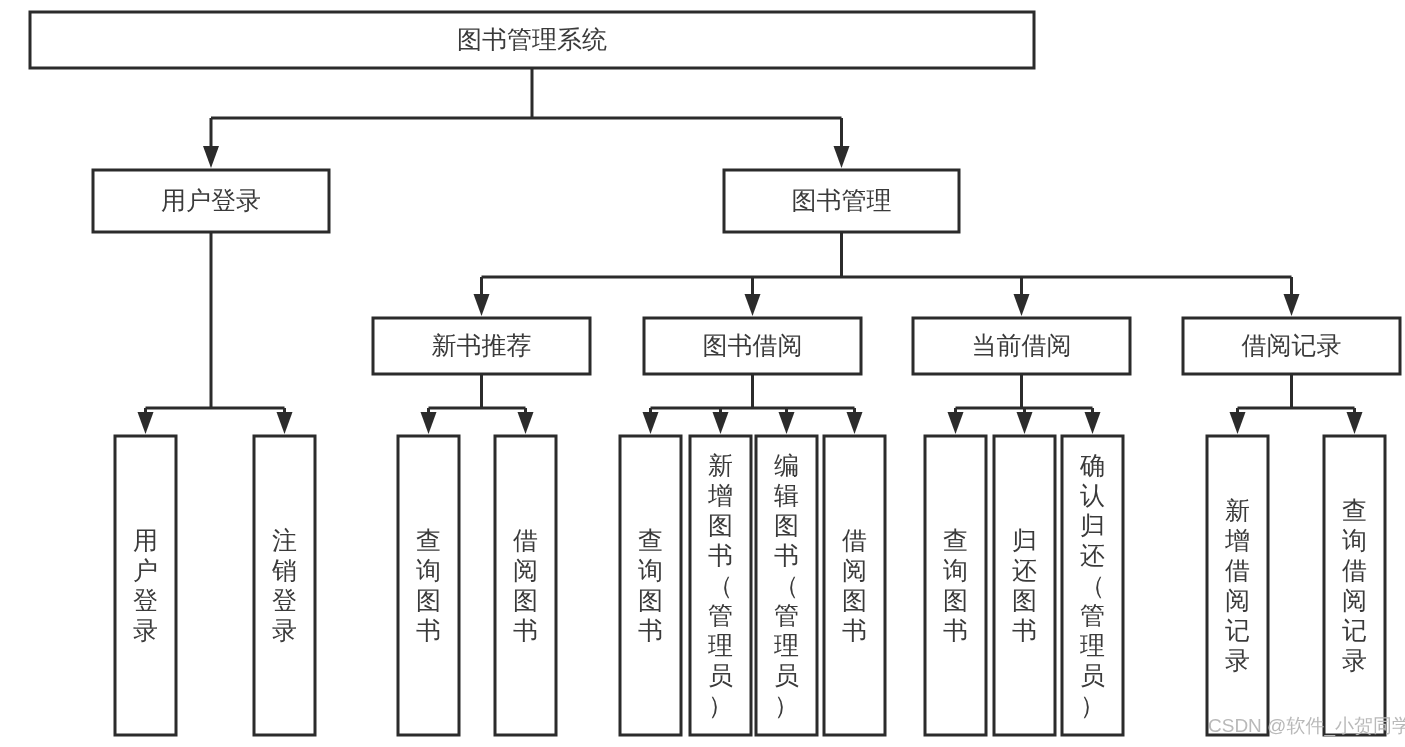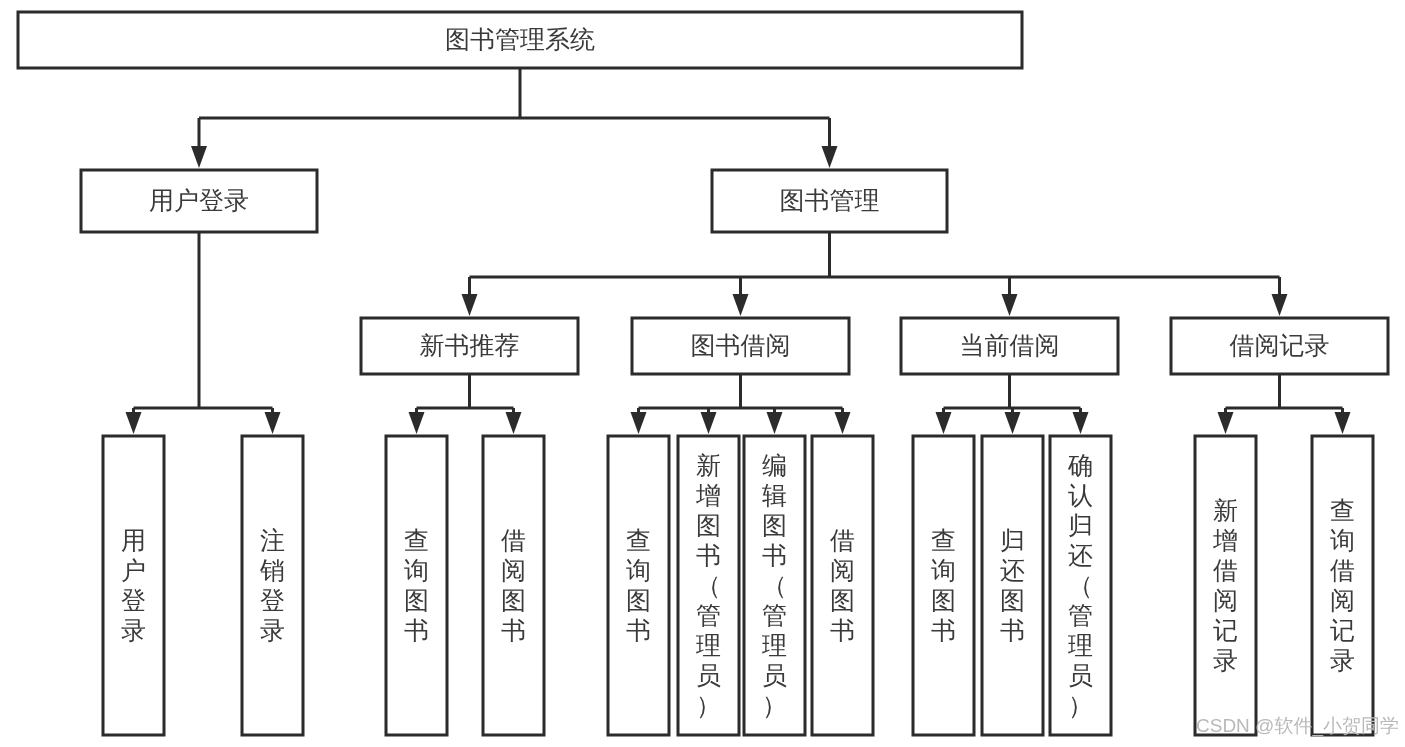--- a/index.html
+++ b/index.html
@@ -10,21 +10,21 @@
   }
   body {
     width: 1405px;
     height: 747px;
     font-family: "Liberation Sans", "DejaVu Sans", sans-serif;
     overflow: hidden;
     position: relative;
   }
   #diagram-root {
     position: absolute;
-    left: 0;
+    left: 12px;
     top: 0;
     width: 1300px;
     height: 747px;
   }
   svg#tree-svg {
     display: block;
     width: 1405px;
     height: 747px;
   }
   .node-box {

